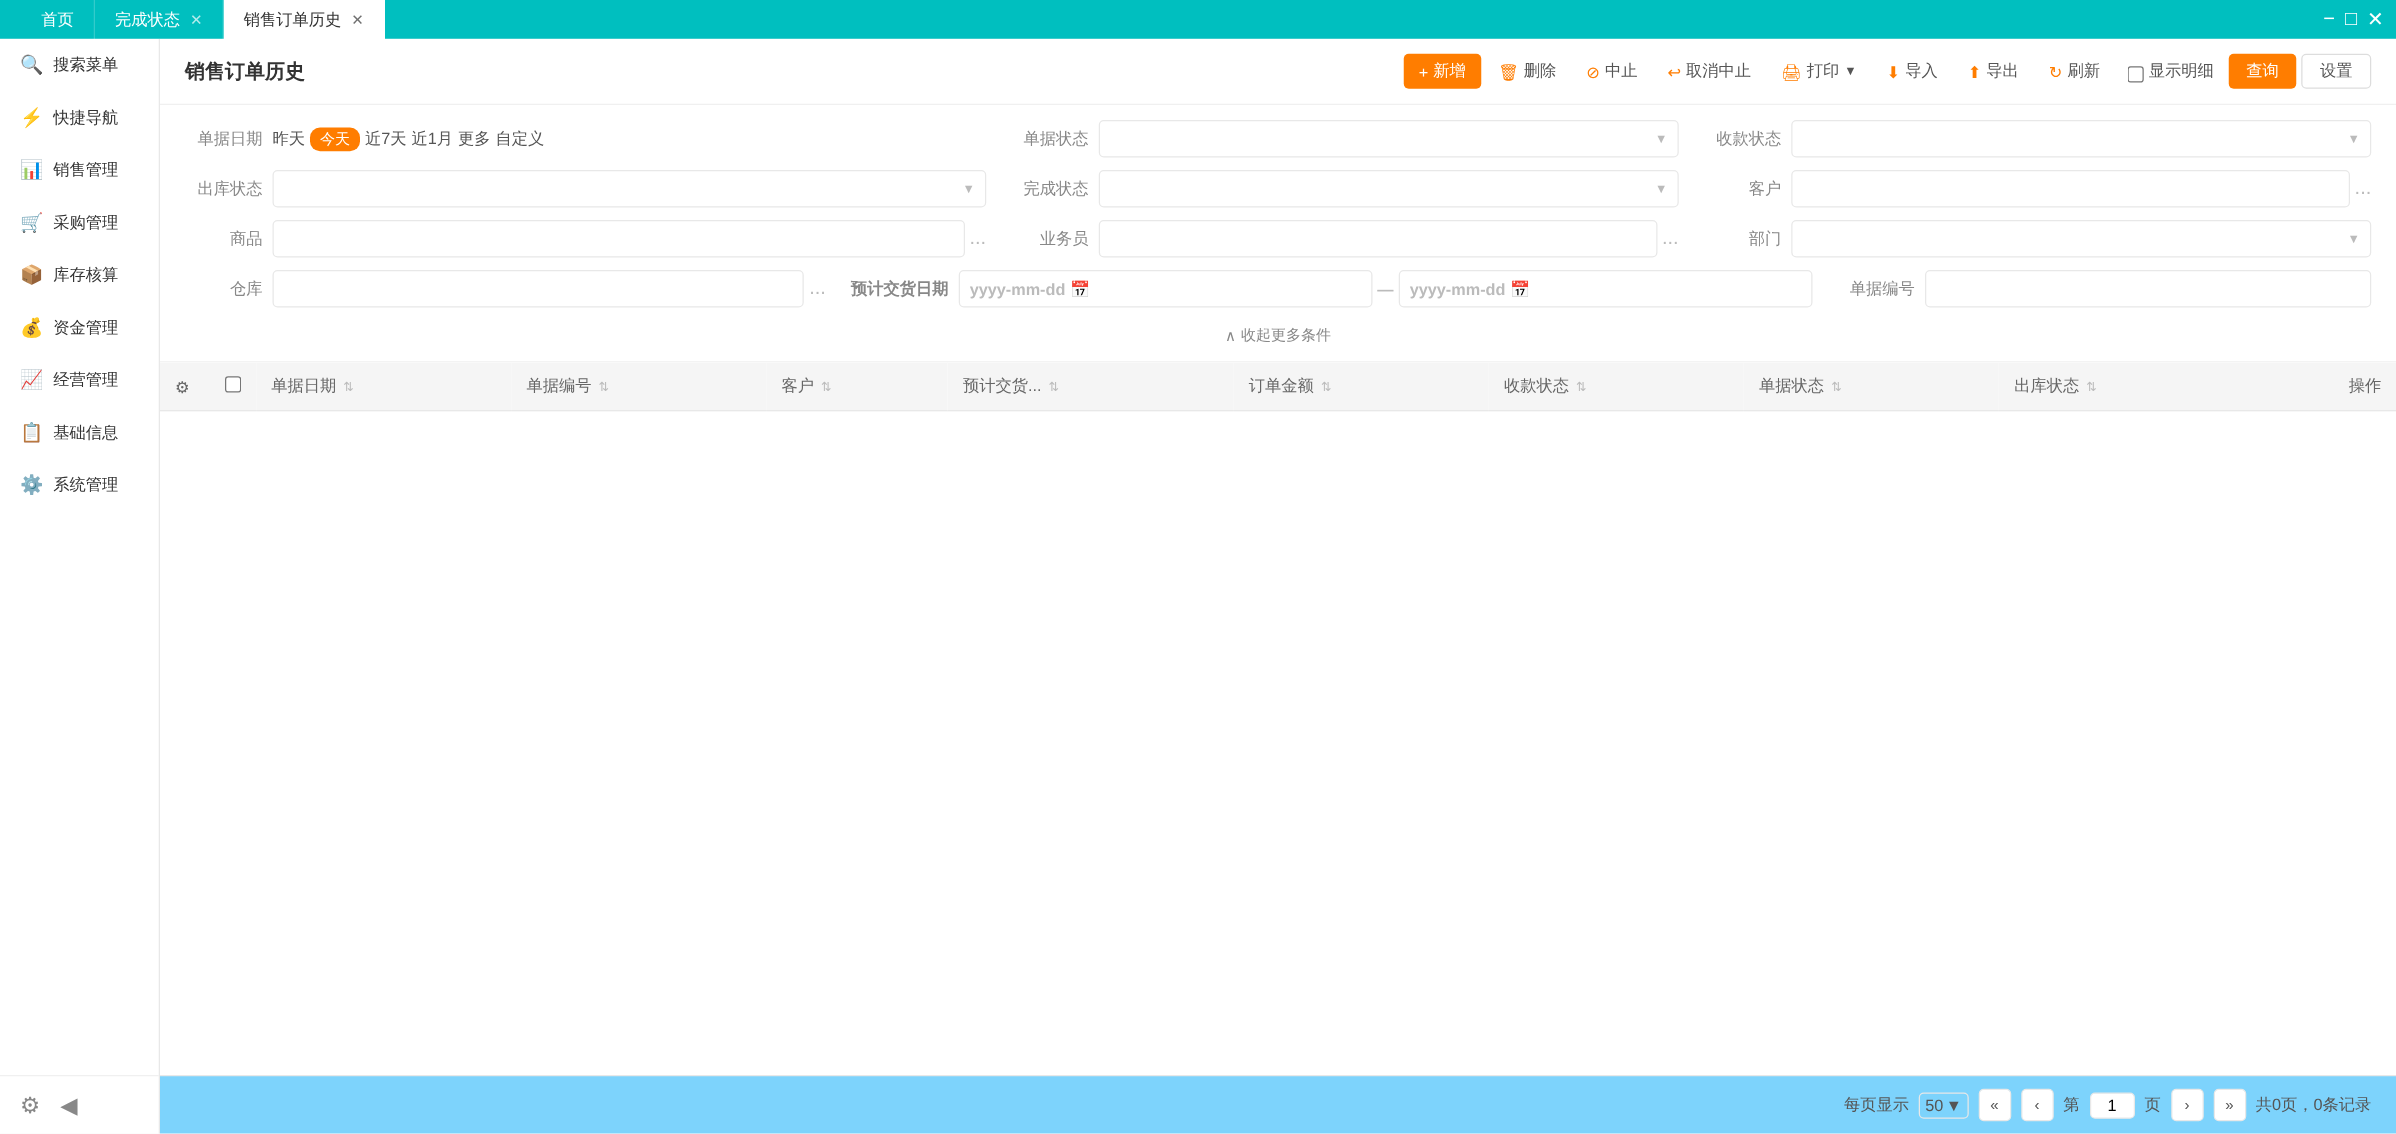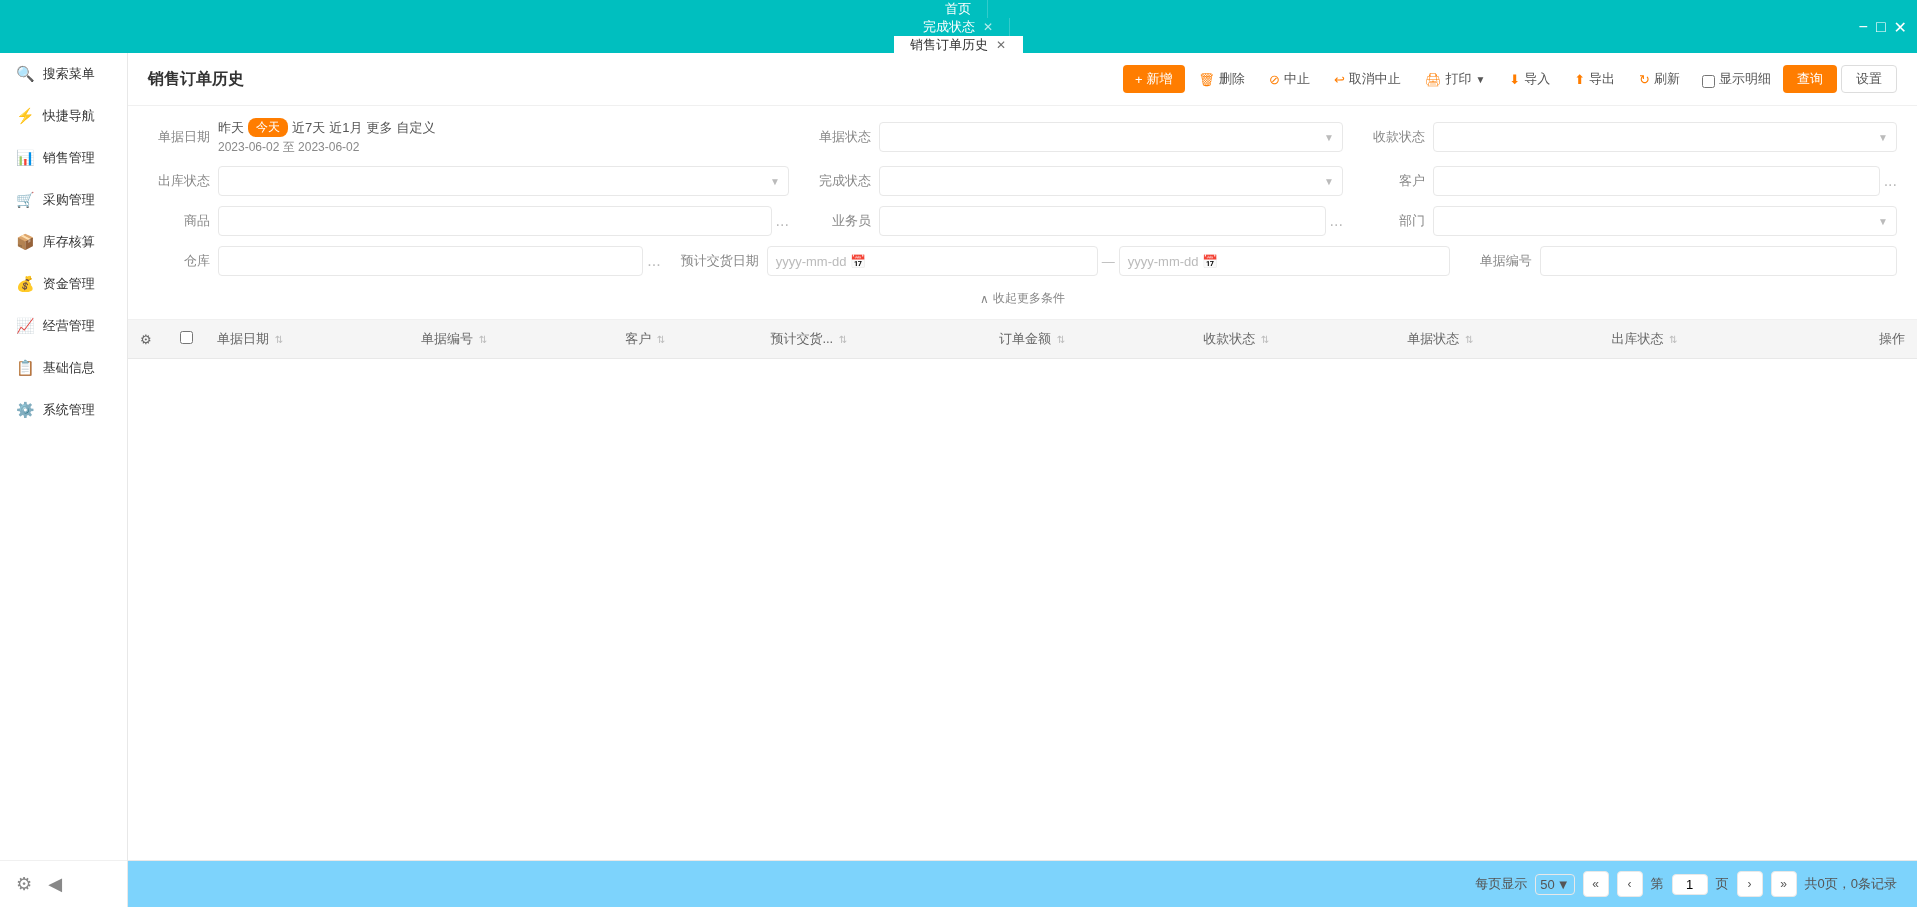--- a/index.html
+++ b/index.html
@@ -1,19 +1,19 @@
 <!DOCTYPE html>
 <html><head>
   <meta charset="utf-8">
   <style>
     * { box-sizing: border-box; margin: 0; padding: 0; }
     body { font-family: "Microsoft YaHei", "PingFang SC", sans-serif; font-size: 13px; background: #f5f5f5; color: #333; height: 907px; overflow: hidden; display: flex; flex-direction: column; }
 
     
-    .top-bar { background: #00bfbf; height: 53px; display: flex; align-items: center; padding: 0 4px; flex-shrink: 0; position: relative; flex-direction: column; }
+    .top-bar { background: #00bfbf; height: 31px; display: flex; align-items: center; padding: 0 17px; flex-shrink: 0; position: relative; }
     .tab-item { display: flex; align-items: center; padding: 0 16px; height: 36px; color: #fff; font-size: 13px; cursor: pointer; position: relative; background: transparent; border-right: 1px solid rgba(255,255,255,0.2); }
     .tab-item.active { background: #fff; color: #333; }
     .tab-item .tab-close { margin-left: 8px; font-size: 12px; opacity: 0.7; cursor: pointer; }
     .tab-item.active .tab-close { color: #333; }
     .top-right { position: absolute; right: 10px; top: 50%; transform: translateY(-50%); display: flex; align-items: center; gap: 8px; }
     .top-right .icon-btn { color: #fff; font-size: 16px; cursor: pointer; }
 
     
     .main-layout { display: flex; flex: 1; overflow: hidden; }
 
@@ -203,21 +203,20 @@
           <span class="filter-label">单据日期</span>
           <div class="filter-control">
             <div class="date-quick">
               <span>昨天</span>
               <span class="active-badge">今天</span>
               <span>近7天</span>
               <span>近1月</span>
               <span>更多</span>
               <span>自定义</span>
             </div>
-            <div class="date-range">2023-06-02 至 2023-06-02</div>
           </div>
         </div>
         <div class="filter-item" style="flex:1; margin-left:20px;">
           <span class="filter-label">单据状态</span>
           <div class="select-control filter-control">
             <span class="placeholder"></span>
             <span class="arrow">▼</span>
           </div>
         </div>
         <div class="filter-item" style="flex:1; margin-left:20px;">
@@ -278,21 +277,21 @@
       </div>
 
       <div class="filter-row">
         <div class="filter-item" style="flex:1.2;">
           <span class="filter-label">仓库</span>
           <div class="input-control filter-control" style="flex:1;">
             <span class="placeholder"></span>
           </div>
           <span class="dots-link">...</span>
         </div>
-        <div class="filter-item" style="flex:1.8; margin-left:20px;">
+        <div class="filter-item" style="flex:1.8; margin-left:20px;font-weight:bold;">
           <span class="filter-label">预计交货日期</span>
           <div class="date-input-group filter-control">
             <div class="date-input">
               <span class="placeholder">yyyy-mm-dd</span>
               <span class="cal-icon">📅</span>
             </div>
             <span style="color:#bbb;">—</span>
             <div class="date-input">
               <span class="placeholder">yyyy-mm-dd</span>
               <span class="cal-icon">📅</span>

